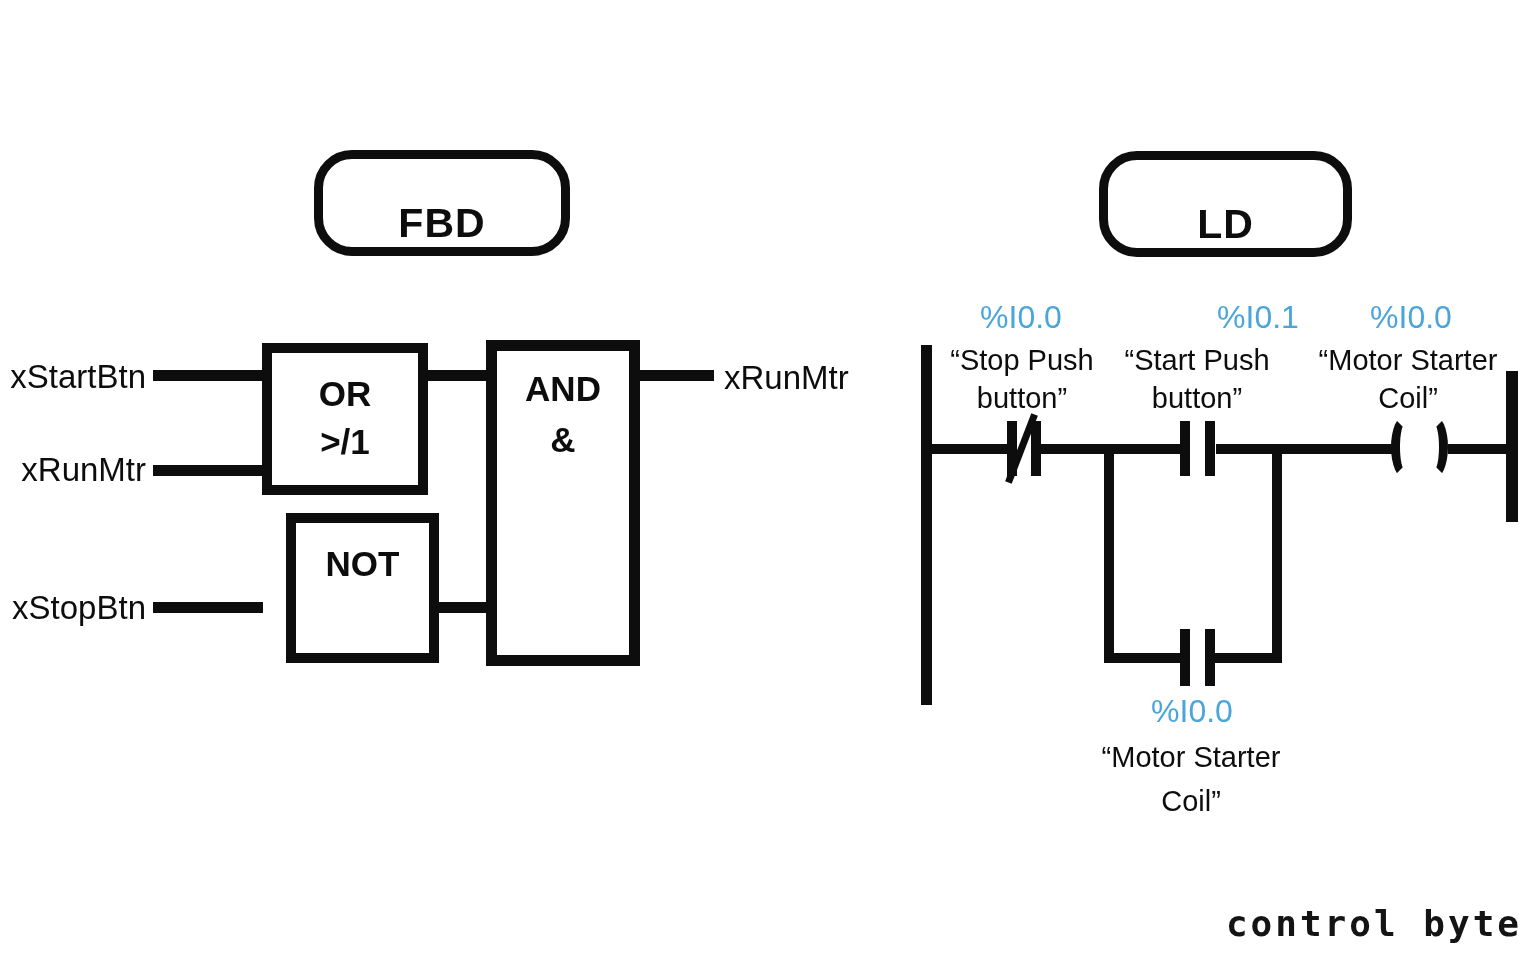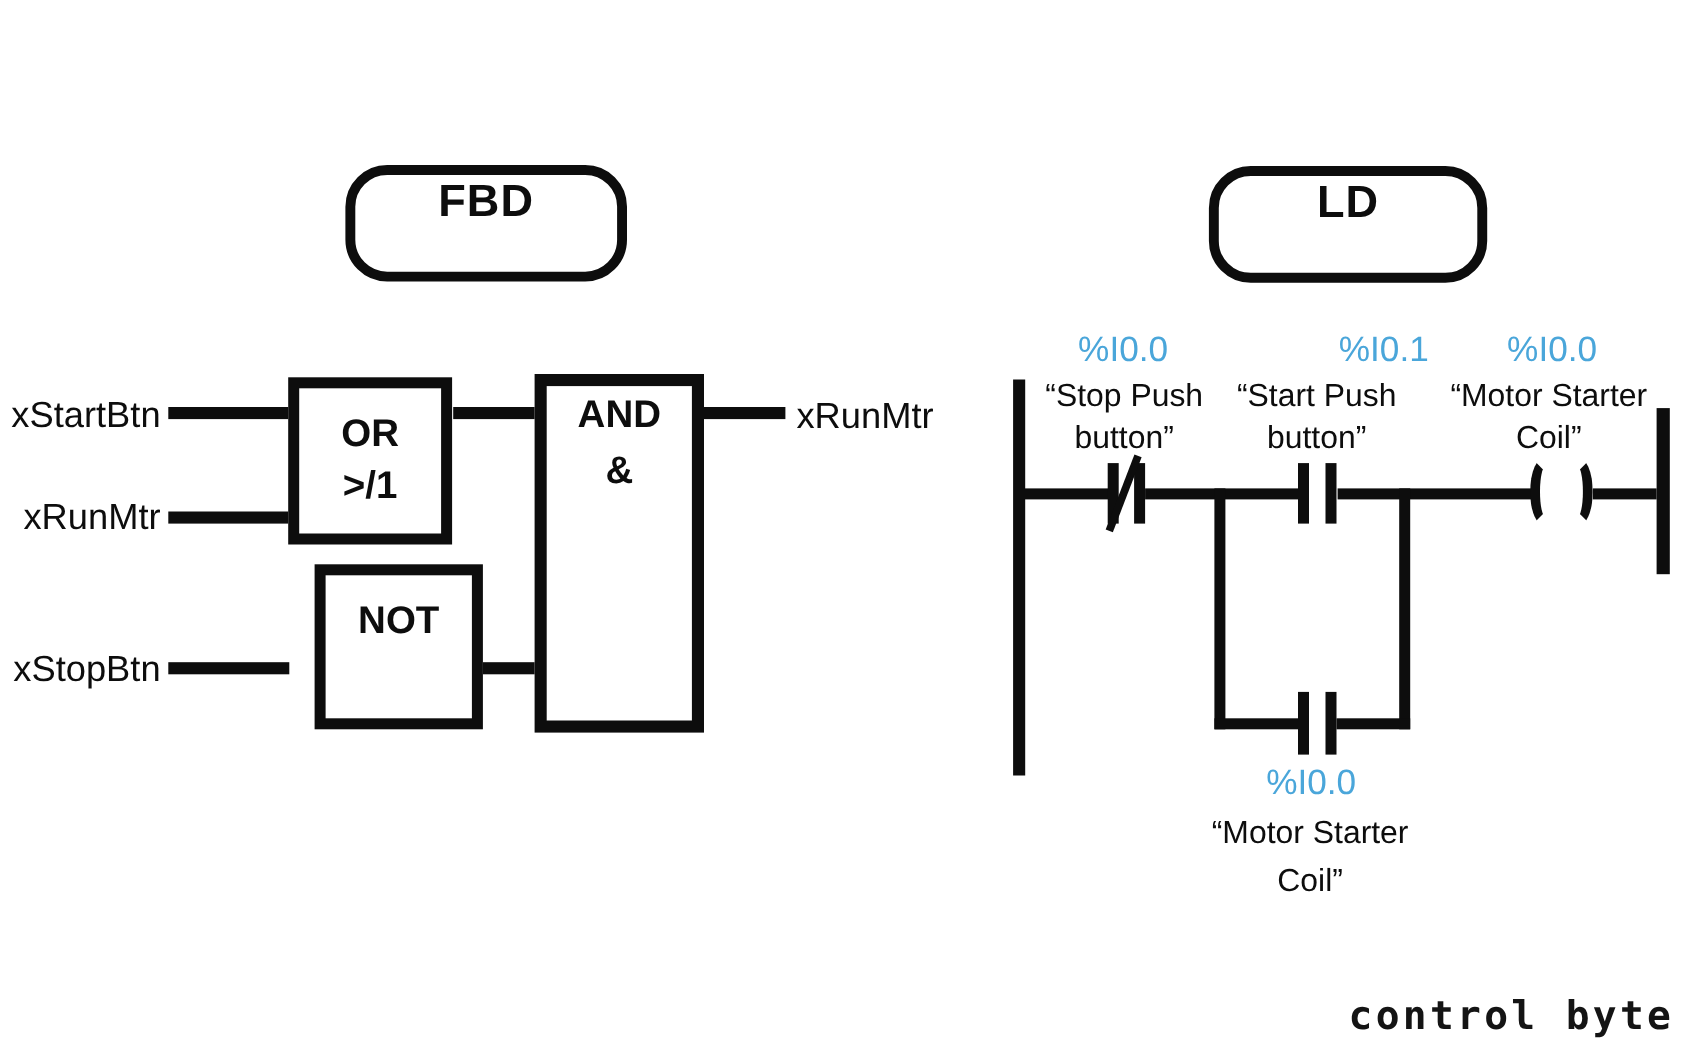--- a/index.html
+++ b/index.html
@@ -8,21 +8,21 @@
   }
   html,body{margin:0;padding:0;background:#ffffff;}
   body{font-family:"Liberation Sans","DejaVu Sans",sans-serif;color:var(--ink);}
   .canvas{
     position:relative;width:1536px;height:960px;background:#ffffff;overflow:hidden;
   }
   
   .pill{
     position:absolute;box-sizing:border-box;background:#fff;
     border:9px solid var(--ink);border-radius:38px;
-    display:flex;align-items:flex-start;justify-content:center;
+    display:flex;align-items:flex-end;justify-content:center;
     font-weight:bold;font-size:41px;letter-spacing:1px;
   }
   
   .fblock{
     position:absolute;box-sizing:border-box;background:#fff;
     border:10px solid var(--ink);
     display:flex;flex-direction:column;align-items:center;
     font-weight:bold;font-size:35px;line-height:48px;text-align:center;
   }
   
@@ -73,30 +73,30 @@
   <div class="sig" style="left:0;top:452px;width:146px;text-align:right;">xRunMtr</div>
   <div class="sig" style="left:0;top:590px;width:146px;text-align:right;">xStopBtn</div>
 
   <div class="wire" style="left:153px;top:370px;width:110px;height:11px;"></div>
   <div class="wire" style="left:153px;top:465px;width:110px;height:11px;"></div>
   <div class="wire" style="left:153px;top:602px;width:110px;height:11px;"></div>
   <div class="wire" style="left:412px;top:370px;width:75px;height:11px;"></div>
   <div class="wire" style="left:412px;top:602px;width:75px;height:11px;"></div>
   <div class="wire" style="left:637px;top:370px;width:77px;height:11px;"></div>
 
-  <div class="fblock" style="left:262px;top:343px;width:149px;height:152px;padding-top:17px;">
+  <div class="fblock" style="left:262px;top:343px;width:166px;height:152px;padding-top:17px;">
     <span>OR</span>
     <span>&gt;/1</span>
   </div>
 
   <div class="fblock" style="left:262px;top:513px;width:153px;height:150px;padding-top:17px;margin-left:24px;">
     <span>NOT</span>
   </div>
 
-  <div class="fblock" style="left:486px;top:340px;width:154px;height:326px;border-width:11px;line-height:51px;">
+  <div class="fblock" style="left:486px;top:340px;width:154px;height:326px;border-width:11px;padding-top:12px;line-height:51px;">
     <span>AND</span>
     <span>&amp;</span>
   </div>
 
   <div class="sig" style="left:724px;top:360px;width:150px;text-align:left;">xRunMtr</div>
 
   <div class="pill" style="left:1099px;top:151px;width:253px;height:106px;">
     <span>LD</span>
   </div>
 

